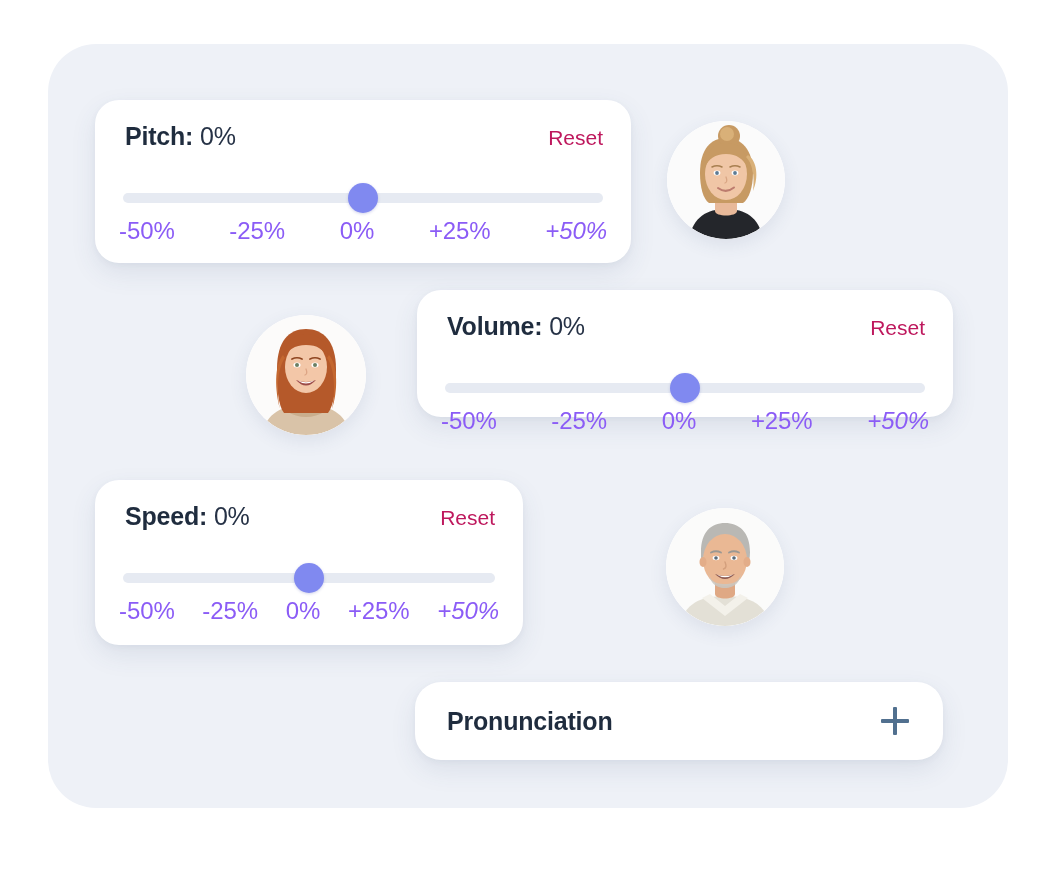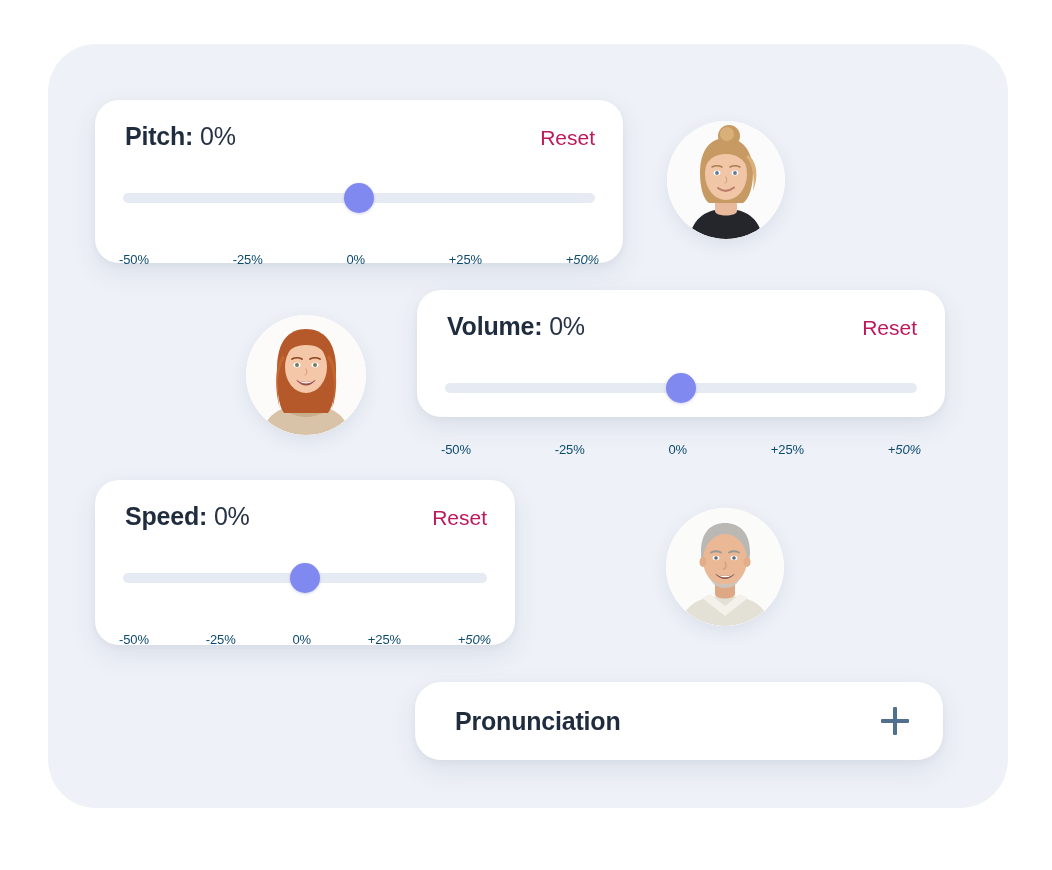--- a/index.html
+++ b/index.html
@@ -31,20 +31,21 @@
     border-radius: 48px;
   }
 
   
   .card {
     position: absolute;
     background: #ffffff;
     border-radius: 24px;
     box-shadow: 0 10px 26px rgba(60, 80, 120, 0.10),
                 0 2px 6px rgba(60, 80, 120, 0.05);
+    padding-left: 8px;
   }
 
   .card-pitch  { left: 95px;  top: 100px; width: 528px; height: 163px; }
   .card-volume { left: 417px; top: 290px; width: 528px; height: 127px; }
   .card-speed  { left: 95px;  top: 480px; width: 420px; height: 165px; }
 
   .card-pronunciation {
     left: 415px;
     top: 682px;
     width: 528px;
@@ -125,35 +126,33 @@
   
   .ticks {
     position: absolute;
     left: 28px;
     right: 28px;
     top: 117px;
     display: flex;
     justify-content: space-between;
   }
   .tick {
-    font-size: 13px;
-    color: #0c4a6e;
+    font-size: 24px;
+    color: #8b5cf6;
     letter-spacing: -0.1px;
-    margin-top: 35px;
   }
   .tick:first-child { margin-left: -4px; }
   .tick:last-child  { margin-right: -4px; font-style: italic; }
 
   
   .pron-title {
     font-size: 25px;
     font-weight: 700;
     color: #1f2c3e;
     letter-spacing: -0.2px;
-    margin-left: 8px;
   }
   .plus-icon {
     width: 28px;
     height: 28px;
     position: relative;
     cursor: pointer;
     margin-right: 4px;
   }
   .plus-icon::before,
   .plus-icon::after {

